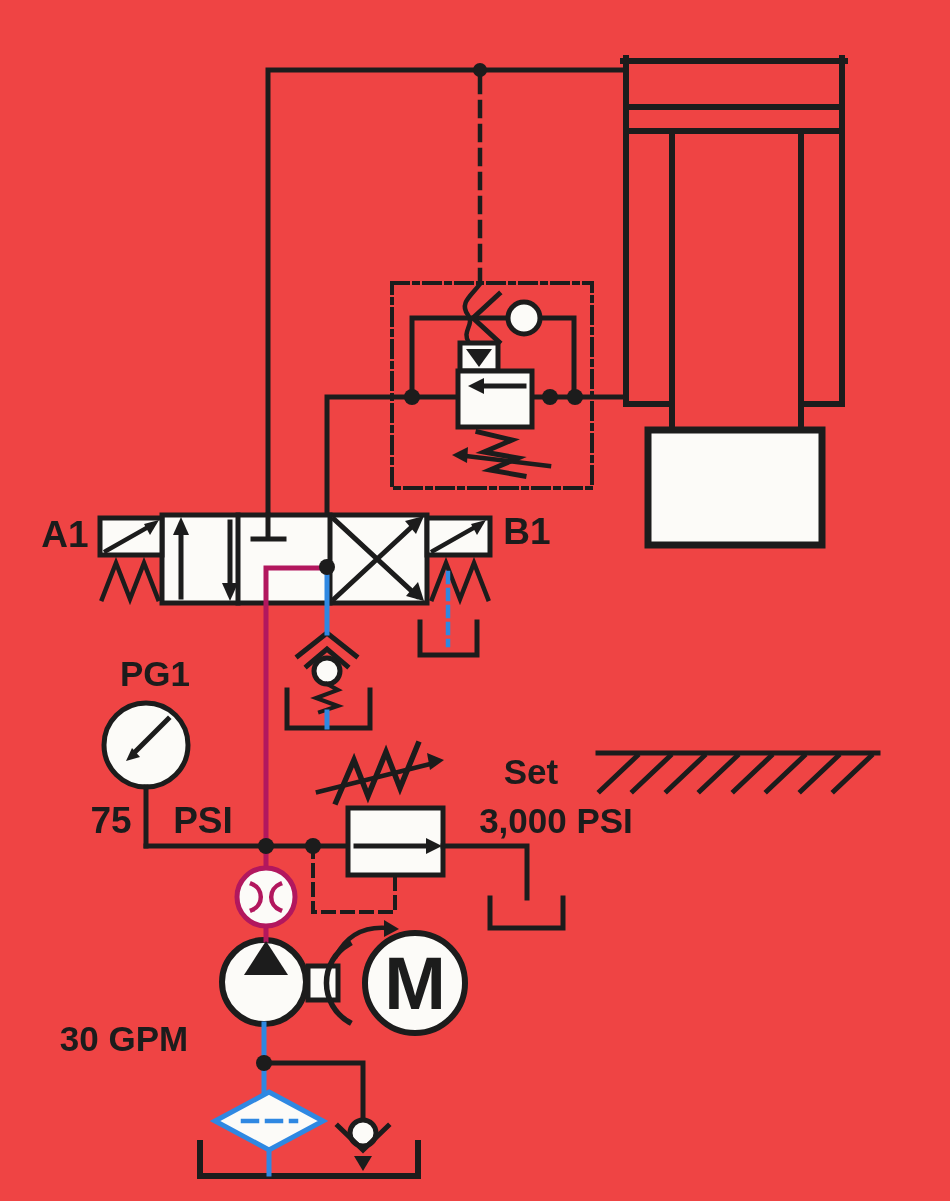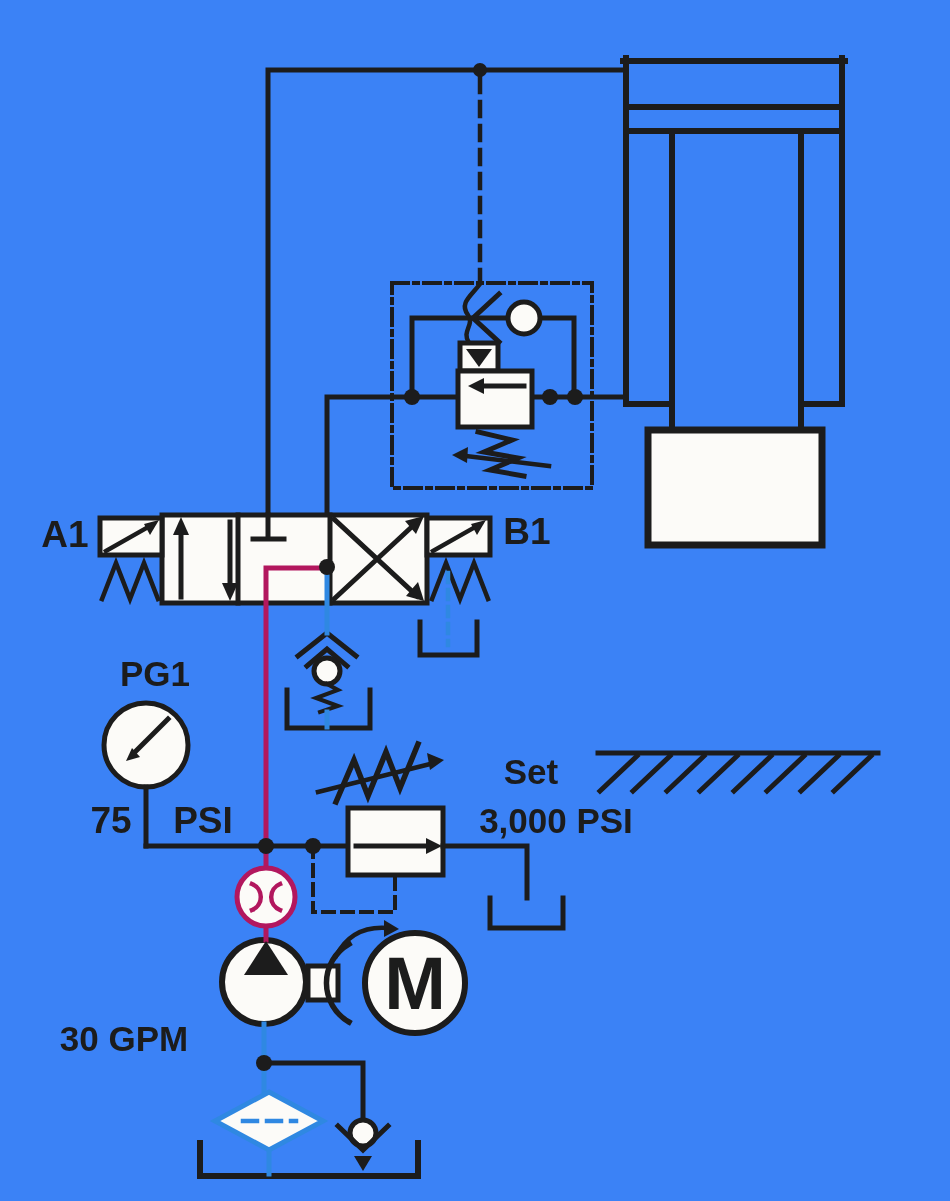--- a/index.html
+++ b/index.html
@@ -1,17 +1,17 @@
 <!DOCTYPE html>
 <html><head>
 <meta charset="utf-8">
 <style>
   html,body{margin:0;padding:0;background:#f7f6f3;}
   .stage{
-    width:950px;height:1201px;position:relative;background:#3b82f6;
+    width:950px;height:1201px;position:relative;background:#ef4444;
     font-family:"Liberation Sans", sans-serif;overflow:hidden;
   }
   svg{display:block;}
   text{font-family:"Liberation Sans", sans-serif;font-weight:600;}
   .big-letter{font-weight:700;}
 </style>
 </head>
 <body>
 
 <div class="stage">

